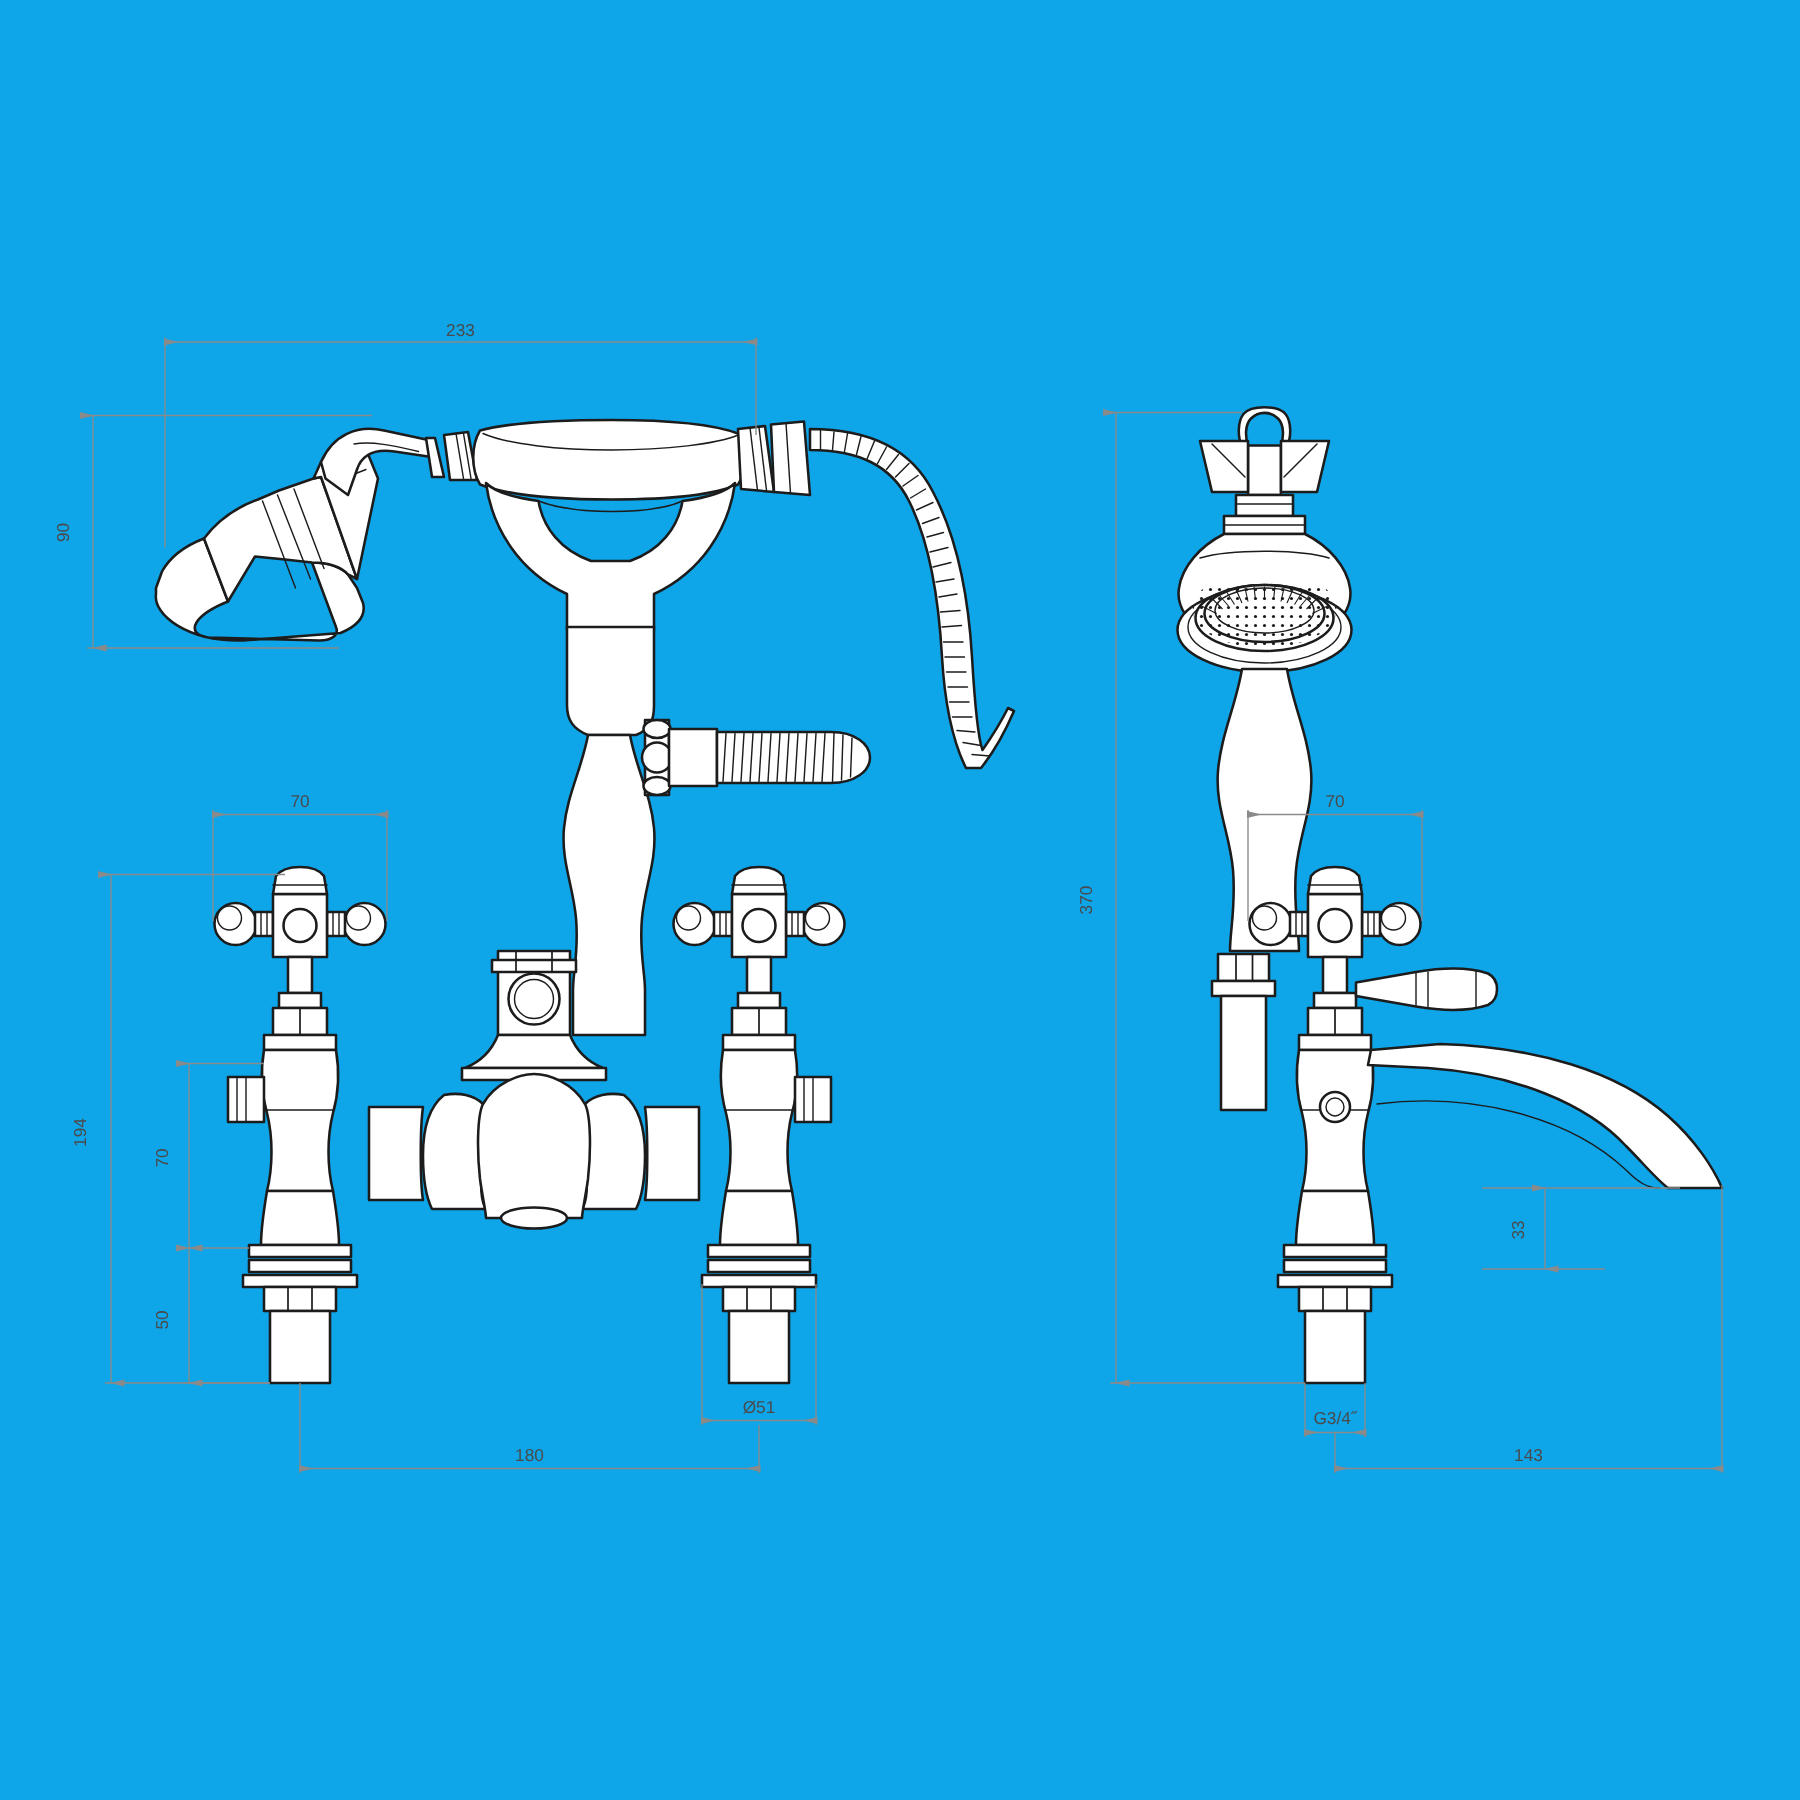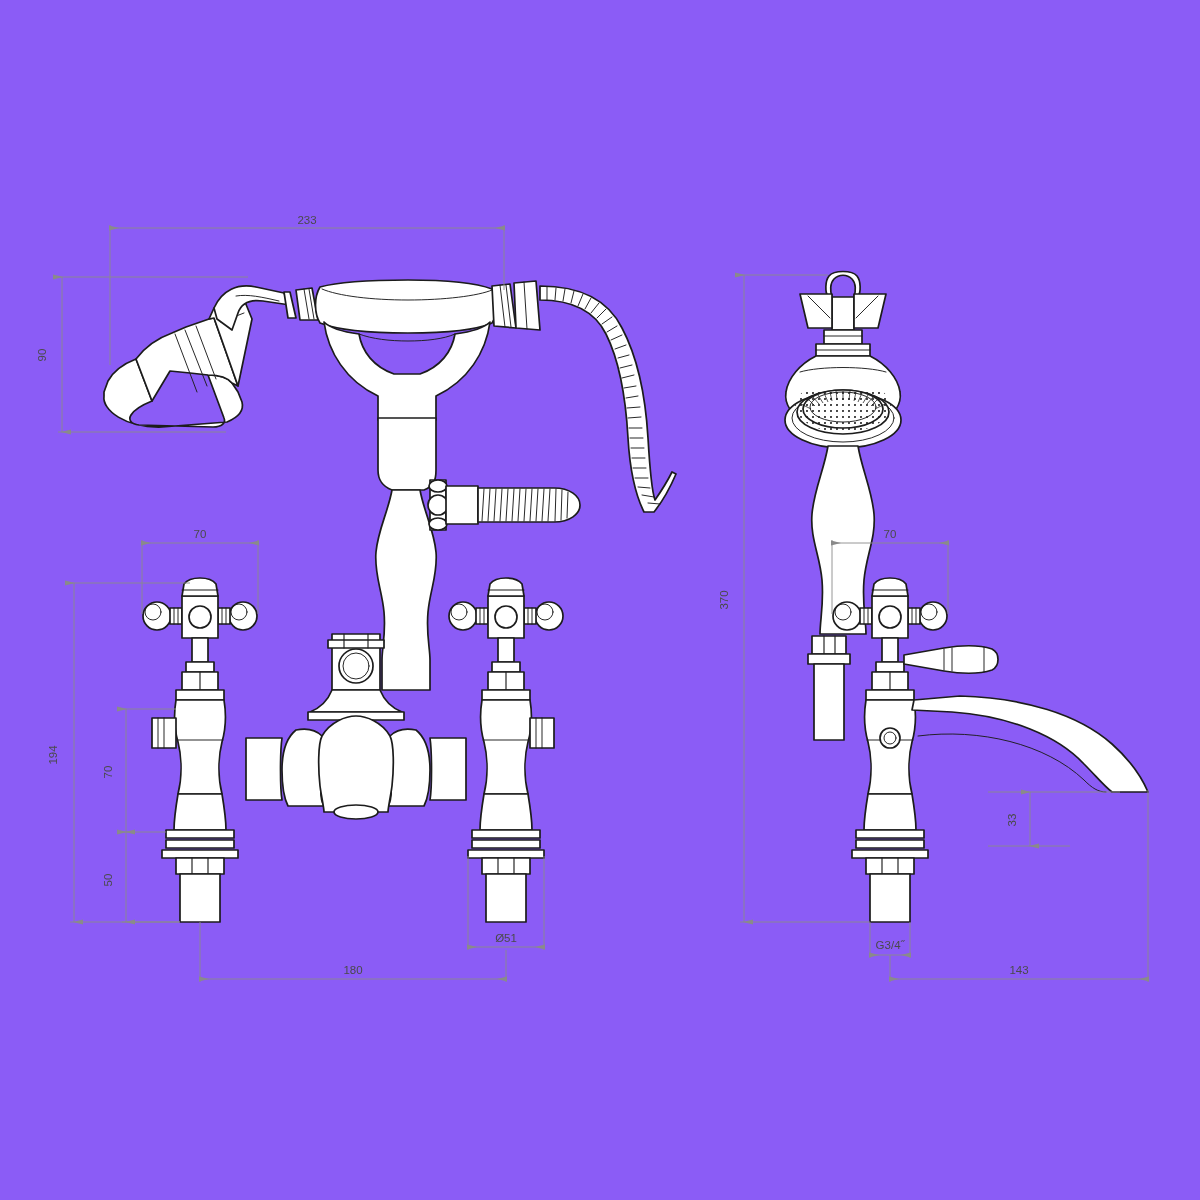--- a/index.html
+++ b/index.html
@@ -8,21 +8,21 @@
     padding: 0;
     background: #ffffff;
   }
   body {
     font-family: "Liberation Sans", sans-serif;
   }
   #sheet {
     position: relative;
     width: 1200px;
     height: 1200px;
-    background: #8b5cf6;
+    background: #0ea5e9;
     overflow: hidden;
   }
   #drawing {
     position: absolute;
     left: 0;
     top: 0;
     width: 1200px;
     height: 1200px;
   }
   svg text {

